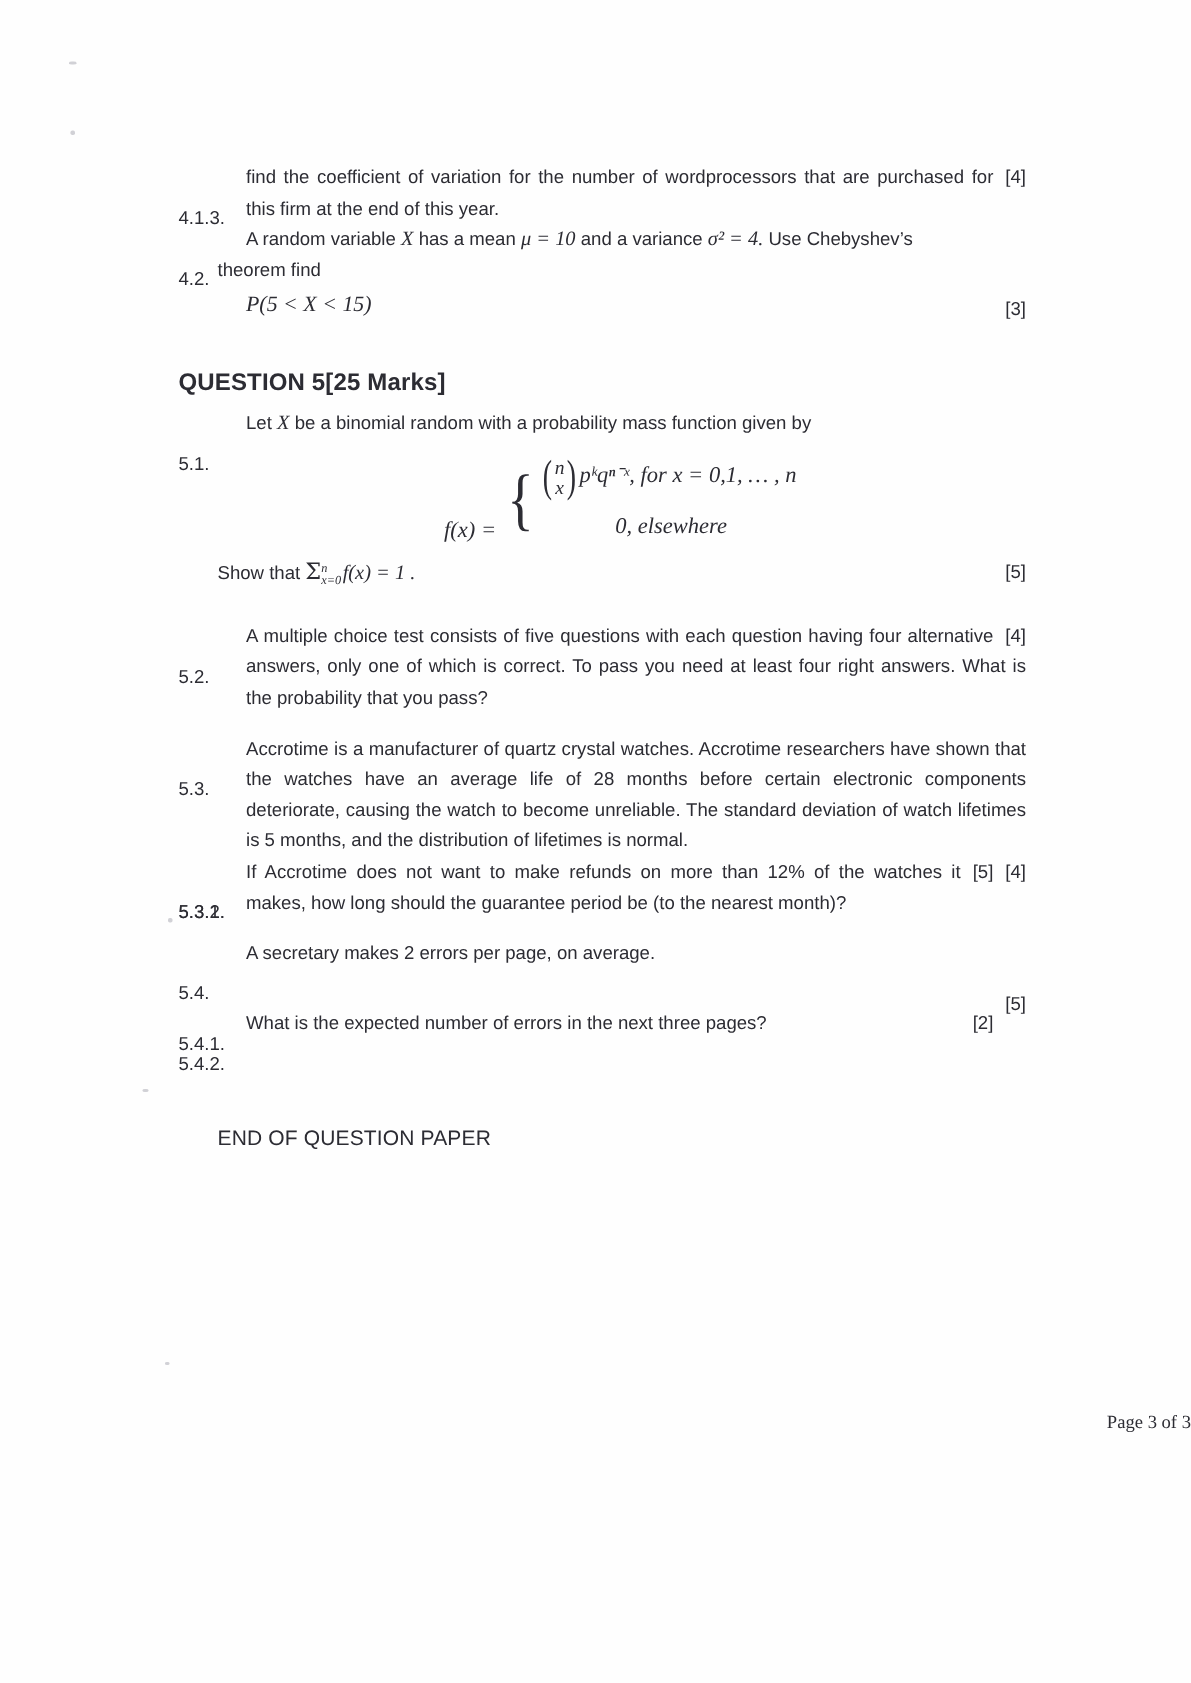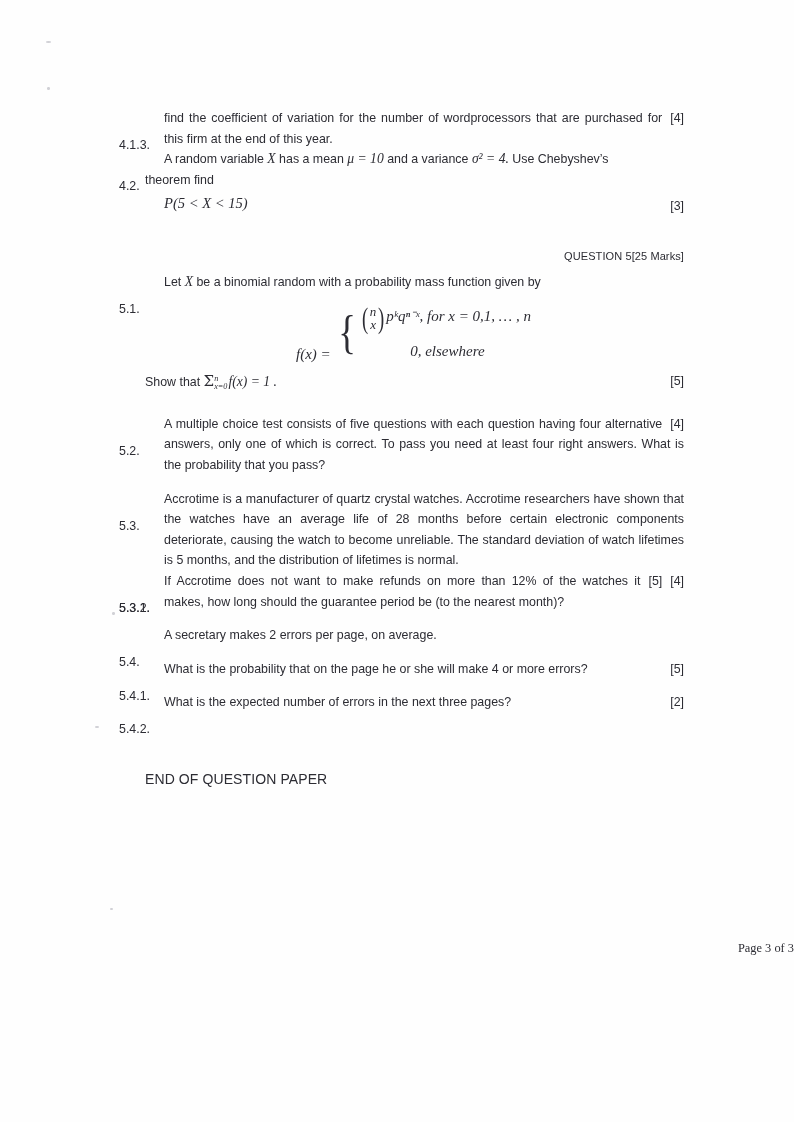--- a/index.html
+++ b/index.html
@@ -64,25 +64,24 @@
     margin-left: 8px;
   }
   .nojust { text-align: left; }
 
   .gap-s { height: 6px; }
   .gap-m { height: 13px; }
   .gap-l { height: 21px; }
   .gap-xl { height: 30px; }
 
   .heading {
-    font-size: 11px;
-    font-weight: normal;
+    font-size: 16px;
+    font-weight: bold;
     letter-spacing: .1px;
     line-height: 20px;
-    text-align: right;
   }
 
   .plain-indent {
     padding-left: 26px;
     font-size: 12.4px;
     line-height: 20.6px;
   }
 
   
   .math {
@@ -319,21 +318,20 @@
       <span class="num">5.4.</span>
       <span class="body">A secretary makes 2 errors per page, on average.</span>
     </div>
 
     <div class="gap-m"></div>
 
     <div class="item nojust">
       <span class="num">5.4.1.</span>
       <span class="body">
         <span class="marks">[5]</span>
-        <span>What is the probability that on the page he or she will make 4 or more errors?</span>
       </span>
     </div>
 
     <div class="gap-m"></div>
 
     <div class="item nojust">
       <span class="num">5.4.2.</span>
       <span class="body">
         <span class="marks">[2]</span>
         <span>What is the expected number of errors in the next three pages?</span>

